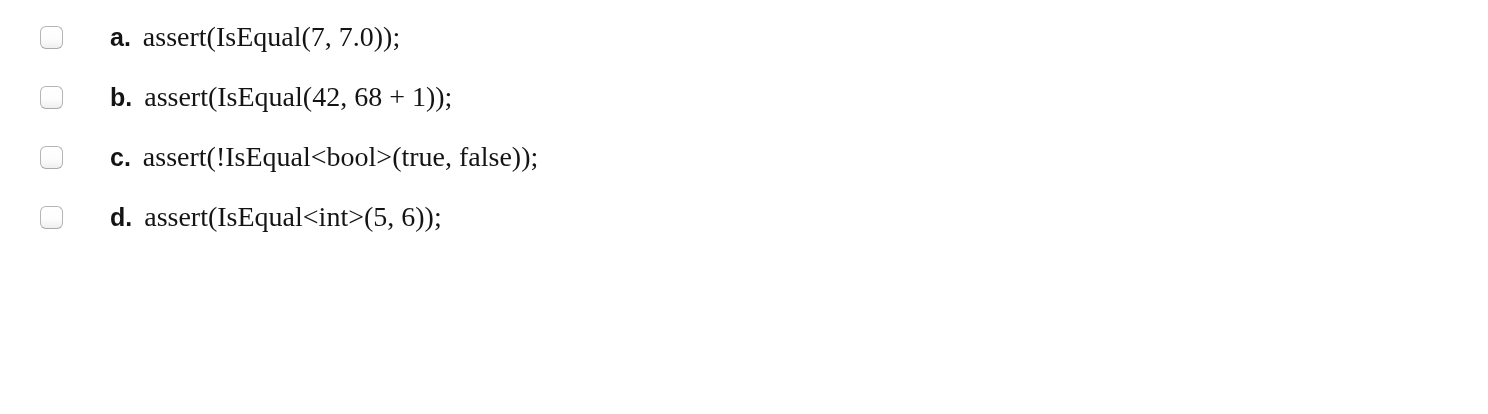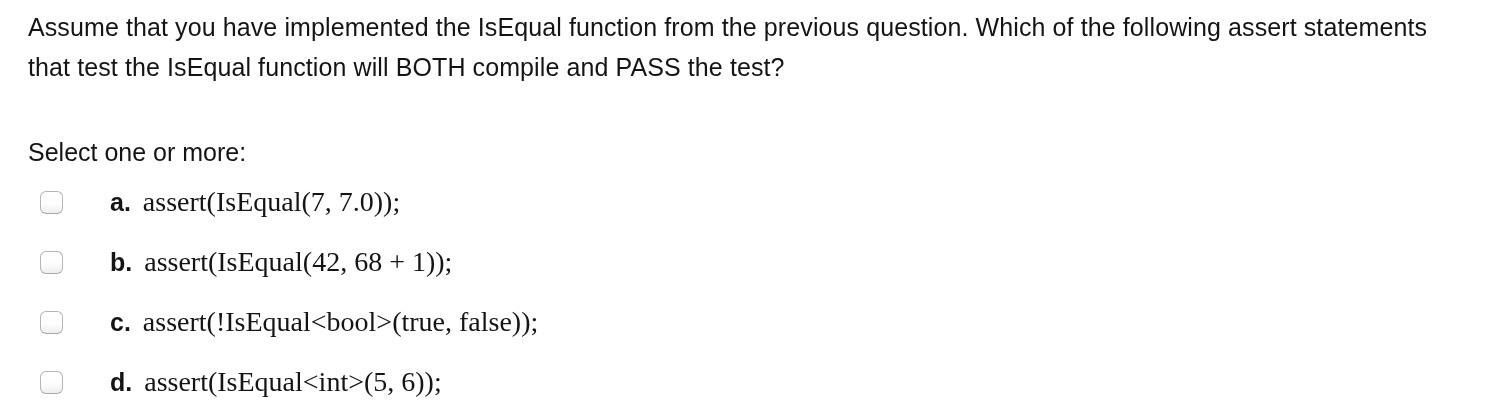--- a/index.html
+++ b/index.html
@@ -59,22 +59,20 @@
     font-family: Liberation Serif, serif;
     font-size: 28px;
     color: #141414;
     white-space: pre;
   }
 </style>
 </head>
 <body>
 
 <div class="question">
-  <div class="question-text">Assume that you have implemented the IsEqual function from the previous question. Which of the following assert statements that test the IsEqual function will BOTH compile and PASS the test?</div>
-  <div class="prompt">Select one or more:</div>
 
   <div class="options">
 
     <div class="option-row">
       <span class="checkbox" role="checkbox" aria-checked="false"></span>
       <label class="option-label">
         <span class="option-letter">a.</span>
         <span class="option-code">assert(IsEqual(7, 7.0));</span>
       </label>
     </div>

